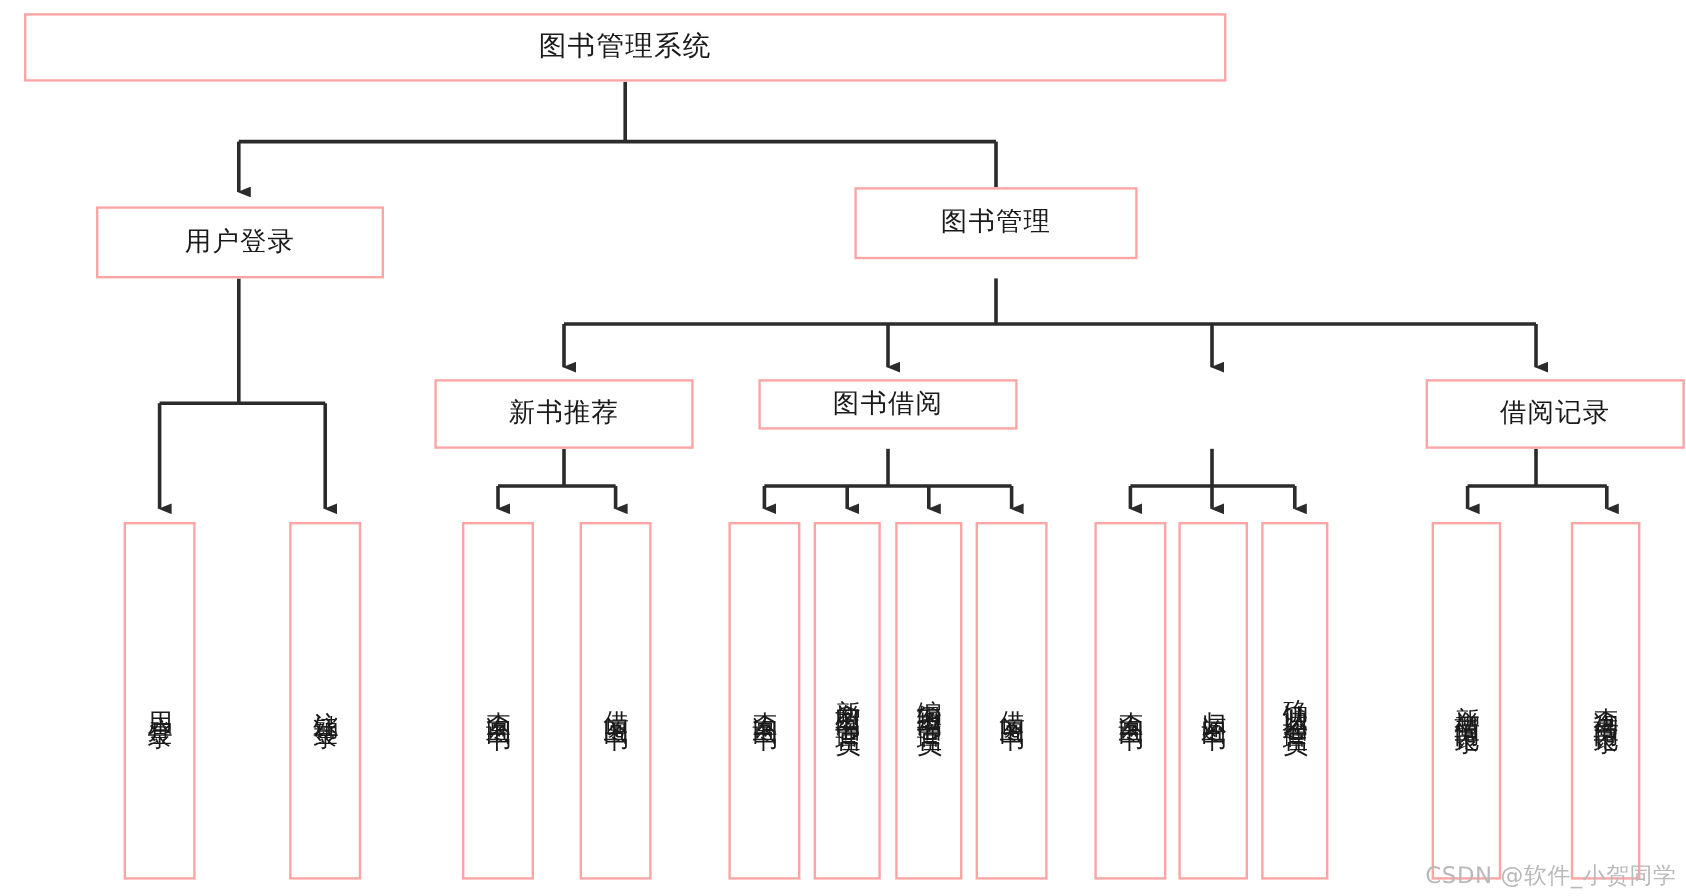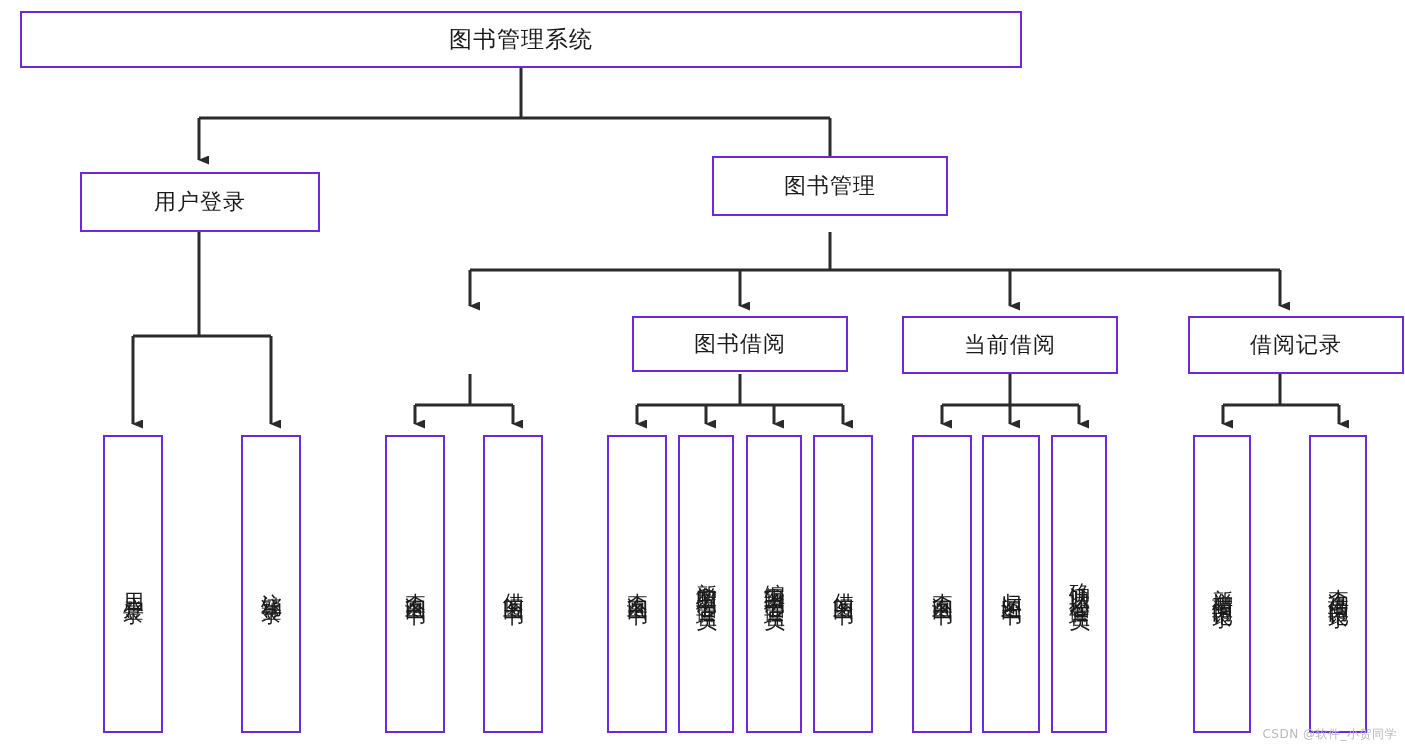--- a/index.html
+++ b/index.html
@@ -25,21 +25,21 @@
     top: 0;
     width: 1405px;
     height: 747px;
     pointer-events: none;
   }
   
   .node {
     position: absolute;
     box-sizing: border-box;
     background: #ffffff;
-    border: 2px solid #6d28d9;
+    border: 2px solid #fca5a5;
     display: flex;
     align-items: center;
     justify-content: center;
     color: #1a1a1a;
     z-index: 2;
   }
   .node-label {
     display: block;
     line-height: 1.18;
     white-space: pre;
@@ -66,21 +66,21 @@
     letter-spacing: 4px;
     line-height: 1;
     text-align: center;
     white-space: nowrap;
   }
   
   #watermark {
     position: absolute;
     right: 8px;
     bottom: 4px;
-    font-size: 12px;
+    font-size: 19px;
     color: #b9b9b9;
     letter-spacing: 0.5px;
     z-index: 3;
     user-select: none;
   }
 </style>
 </head>
 <body>
 
 <div id="diagram-root">
@@ -142,28 +142,28 @@
   </div>
 
   <div class="node horizontal" style="left:80px; top:172px; width:240px; height:60px;">
     <span class="node-label">用户登录</span>
   </div>
 
   <div class="node horizontal" style="left:712px; top:156px; width:236px; height:60px;">
     <span class="node-label">图书管理</span>
   </div>
 
-
-  <div class="node horizontal" style="left:632px; top:316px; width:216px; height:56px;">
+  <div class="node horizontal" style="left:362px; top:316px; width:216px; height:58px;">
+    <span class="node-label">新书推荐</span>
+  </div>
+
+  <div class="node horizontal" style="left:632px; top:316px; width:216px; height:42px;">
     <span class="node-label">图书借阅</span>
   </div>
 
-  <div class="node horizontal" style="left:902px; top:316px; width:216px; height:58px;">
-    <span class="node-label">当前借阅</span>
-  </div>
 
   <div class="node horizontal" style="left:1188px; top:316px; width:216px; height:58px;">
     <span class="node-label">借阅记录</span>
   </div>
 
   <div class="node vertical" style="left:103px; top:435px; width:60px; height:298px;">
     <span class="node-label">用户登录</span>
   </div>
 
   <div class="node vertical" style="left:241px; top:435px; width:60px; height:298px;">

